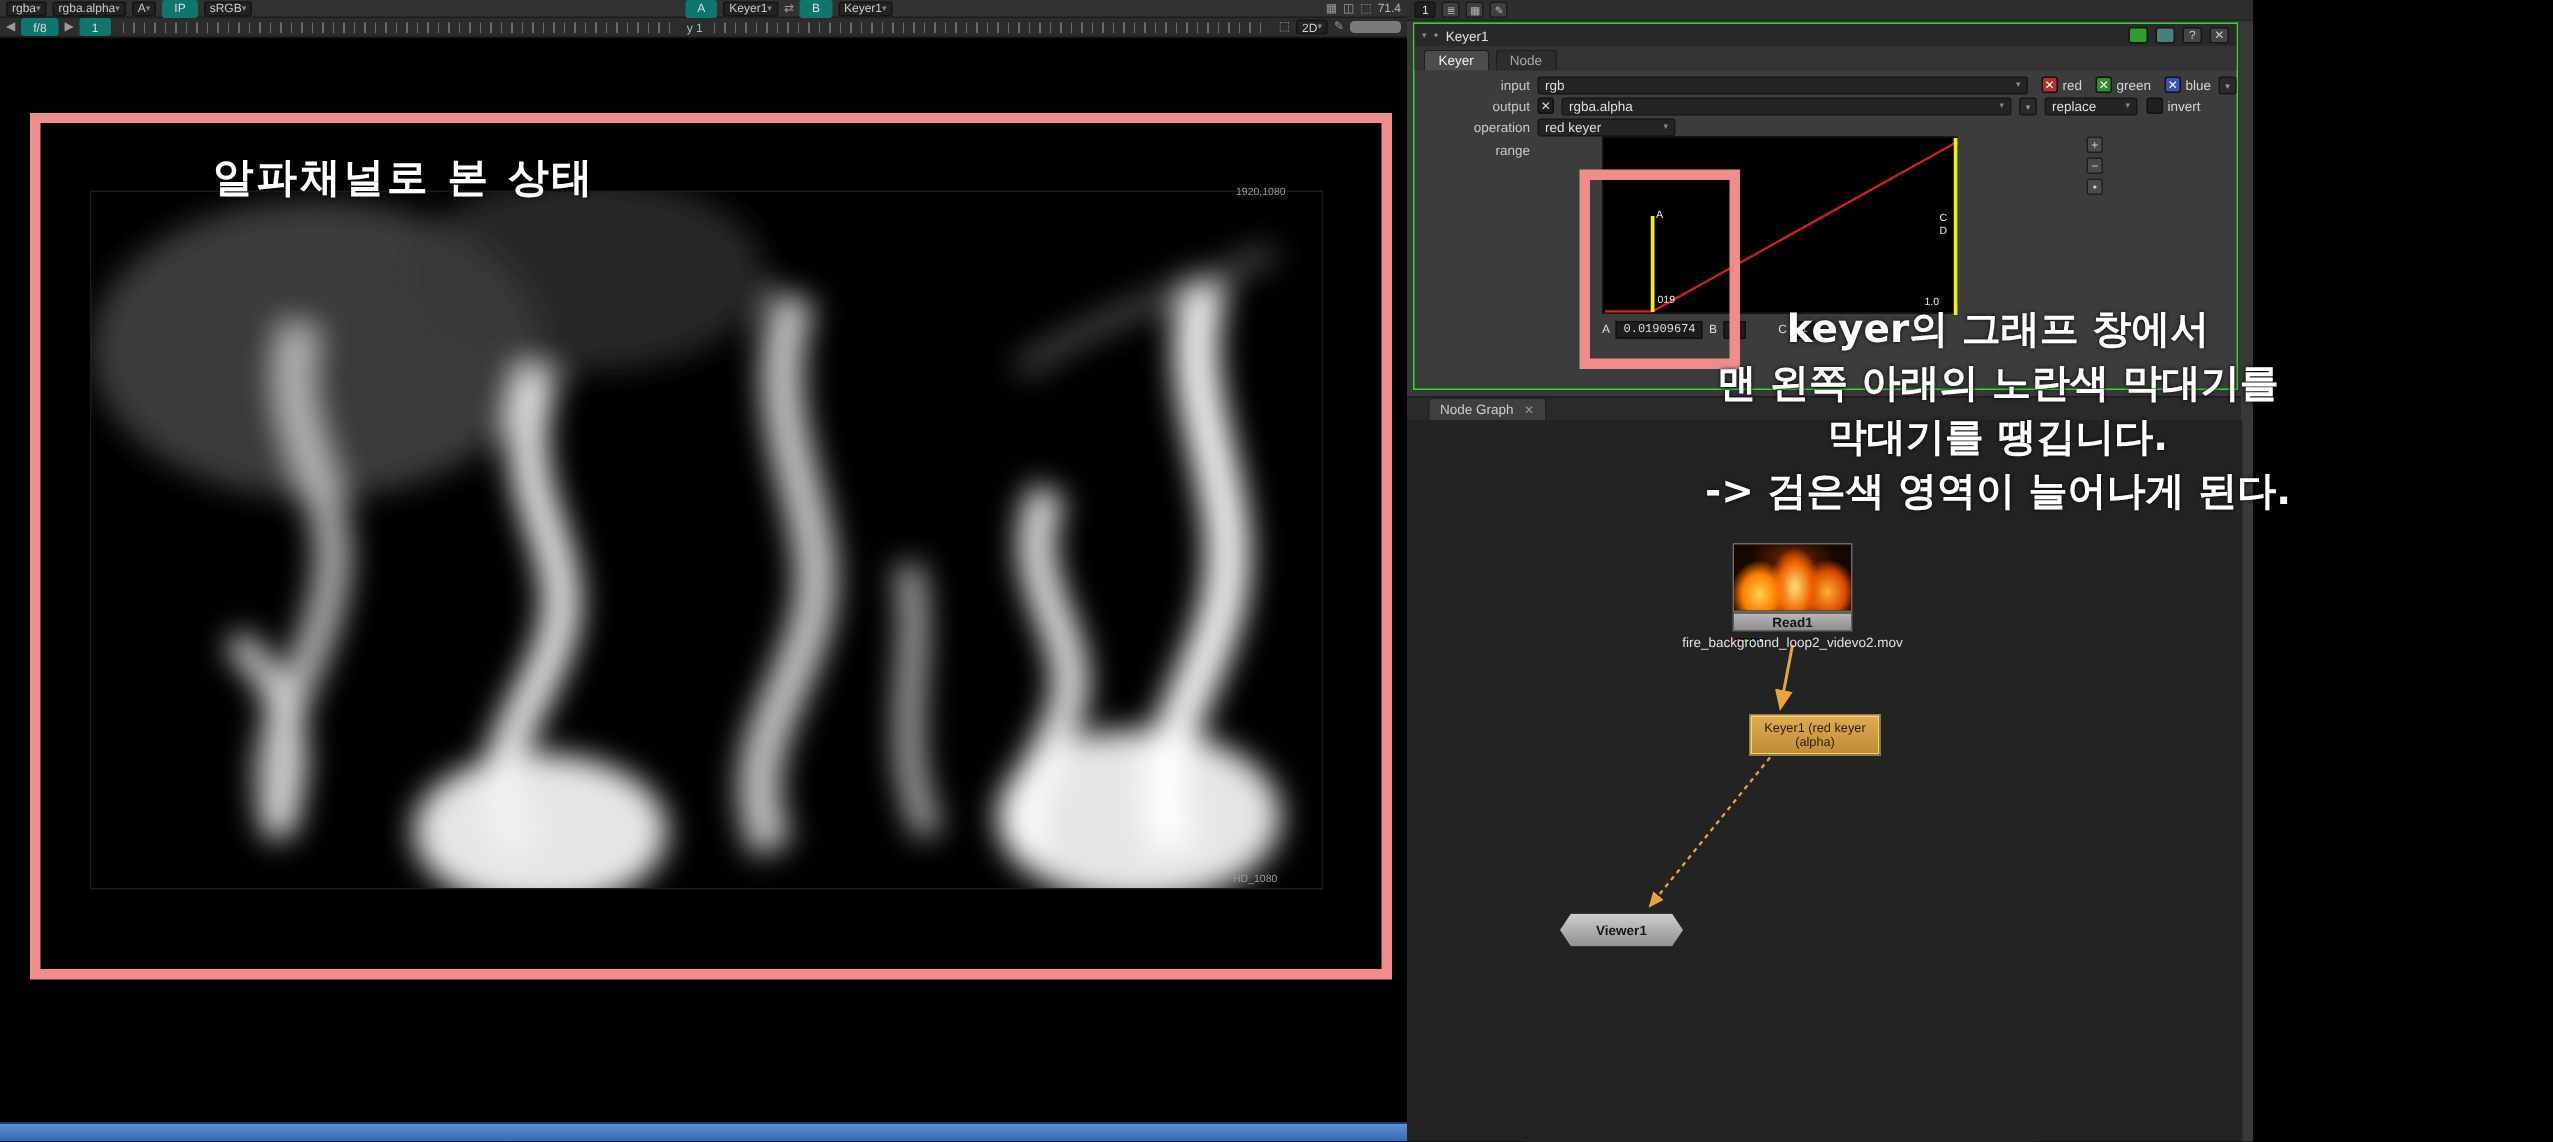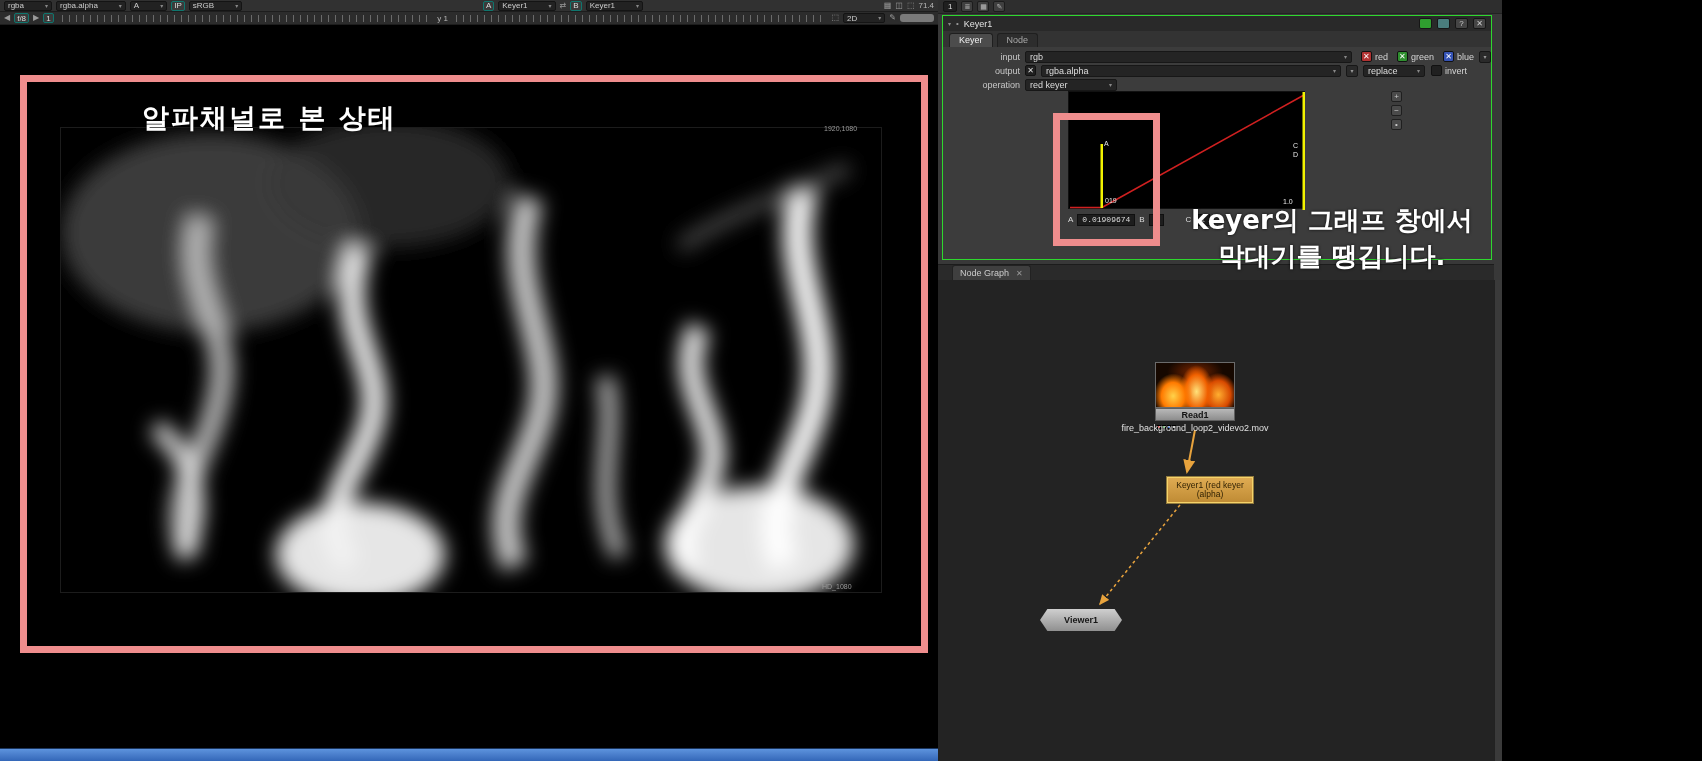--- a/index.html
+++ b/index.html
@@ -6,22 +6,22 @@
   html,body{width:1702px;height:761px;background:#000;overflow:hidden;
     font-family:"Liberation Sans",sans-serif;color:#ccc;position:relative;}
 
   
   #viewer-pane{position:absolute;left:0;top:0;width:938px;height:761px;background:#000;}
   .vtb{display:flex;align-items:center;gap:4px;background:#313131;border-bottom:1px solid #1d1d1d;
        padding:0 4px;font-size:8px;color:#b8b8b8;position:relative;z-index:5;}
   #vtb1{height:12px;}
   #vtb2{height:13px;background:#2c2c2c;}
   .vsel{background:#222;border:1px solid #141414;border-radius:2px;padding:0 3px;display:flex;
-        align-items:center;gap:21px;height:10px;color:#ccc;white-space:nowrap;}
-  .badge{background:#3a3a3a;border:1px solid #0f766e;border-radius:2px;padding:0 2px;height:10px;
+        align-items:center;gap:0;height:10px;color:#ccc;white-space:nowrap;}
+  .badge{background:#3a3a3a;border:6px solid #0f766e;border-radius:2px;padding:0 2px;height:10px;
          display:flex;align-items:center;color:#ddd;}
   .caret{font-size:6px;color:#888;line-height:1;}
   .icon8{font-size:8px;color:#9a9a9a;line-height:1;}
   .sp{flex:1;}
   .ruler{flex:1;height:7px;align-self:center;margin:0 4px;
          background-image:repeating-linear-gradient(90deg,#6a6a6a 0 1px,transparent 1px 7px);}
   .graybar{width:34px;height:8px;background:#7a7a7a;border-radius:3px;}
   #viewer-canvas{position:absolute;left:0;top:25px;width:938px;height:723px;background:#000;overflow:hidden;}
   #alpha-image{position:absolute;left:60px;top:102px;width:822px;height:466px;border:1px solid #1c1c1c;}
   .corner-label{position:absolute;font-size:7px;color:#9a9a9a;white-space:nowrap;}
@@ -263,20 +263,23 @@
     </div>
 
     <div class="prow" style="top:62px;">
       <span class="plabel">operation</span>
       <div class="psel" style="width:92px;">
         <span>red keyer</span>
         <span class="caret">▾</span>
       </div>
     </div>
 
+    <div class="prow" style="top:77px;">
+      <span class="plabel">range</span>
+    </div>
 
     <div id="range-graph">
       <svg width="237" height="118" viewBox="0 0 237 118">
         <line x1="1" y1="115.5" x2="33" y2="115.5" stroke="#d02020" stroke-width="1.5"></line>
         <line x1="33" y1="115.5" x2="235" y2="3" stroke="#d02020" stroke-width="1.5"></line>
         <rect x="31.5" y="52" width="2.5" height="64" fill="#f2f200"></rect>
         <rect x="233.5" y="0" width="2.5" height="118" fill="#f2f200"></rect>
       </svg>
       <span class="glabel" style="left:35px;top:48px;">A</span>
       <span class="glabel" style="left:36px;top:105px;">019</span>
@@ -336,14 +339,16 @@
     </div>
 
     <div id="viewer-node">Viewer1</div>
   </div>
 
   <div id="ng-scroll"></div>
 </div>
 
 <div id="notes" class="hand-text">
   <div class="note-line">keyer의 그래프 창에서</div>
+  <div class="note-line">맨 왼쪽 아래의 노란색 막대기를</div>
   <div class="note-line">막대기를 땡깁니다.</div>
+  <div class="note-line">-&gt; 검은색 영역이 늘어나게 된다.</div>
 </div>
 
 </body></html>

